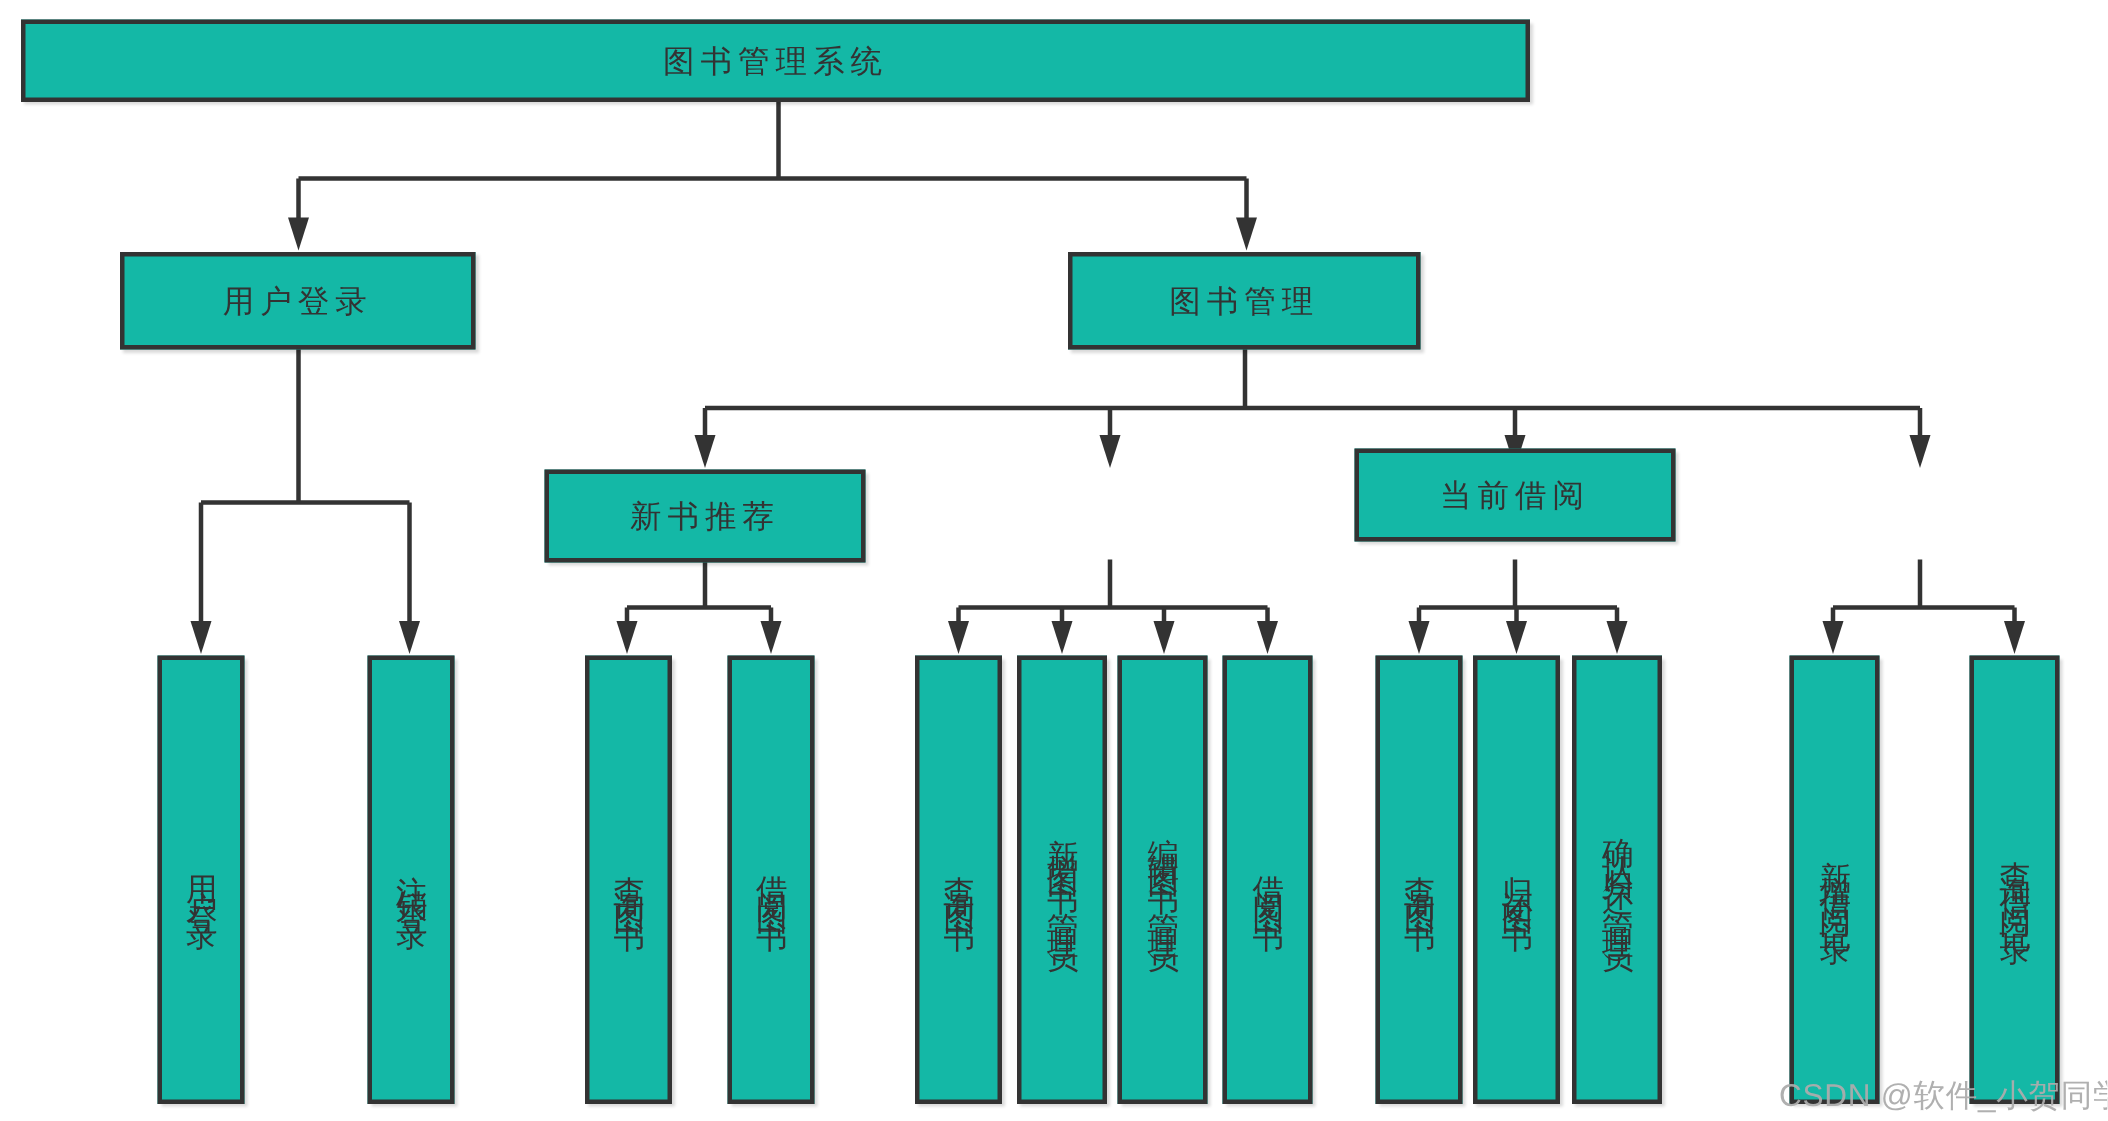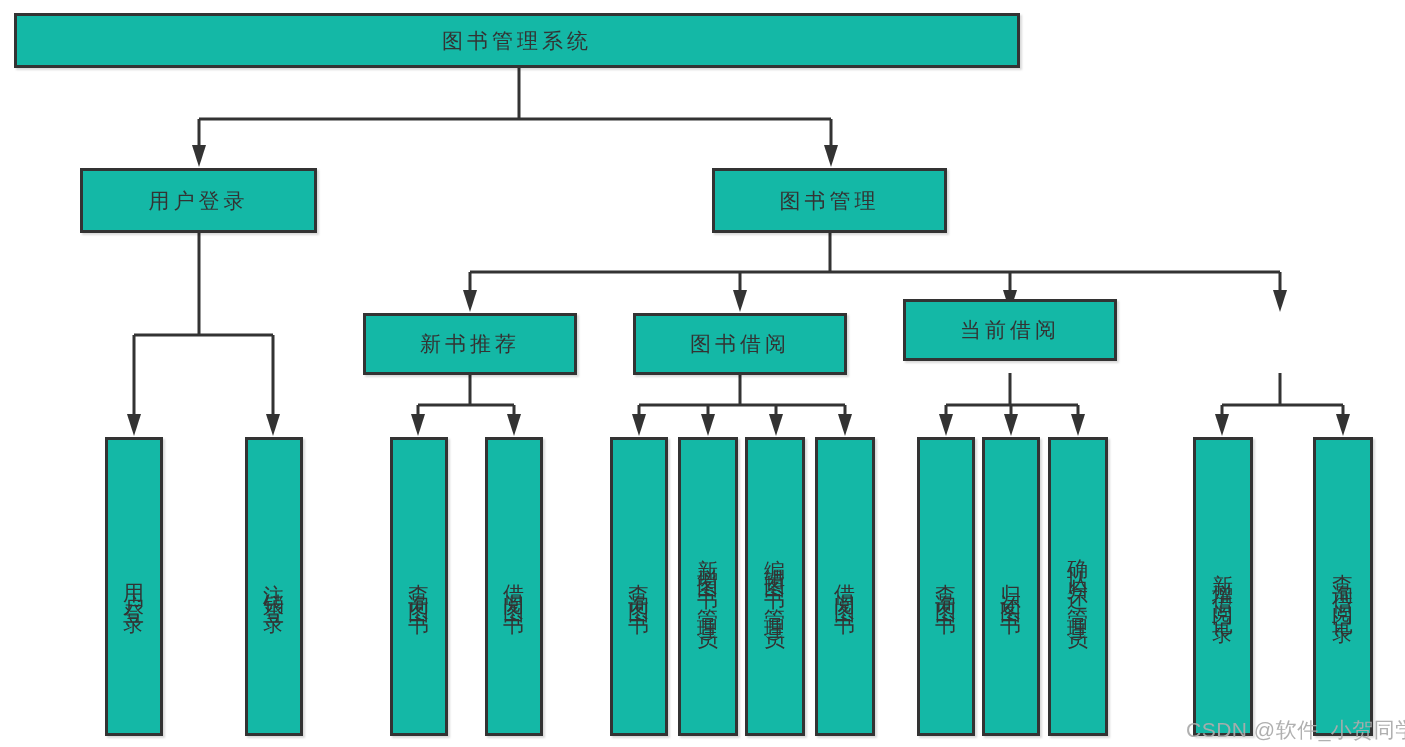--- a/index.html
+++ b/index.html
@@ -70,21 +70,20 @@
       <polygon points="1336,414 1350,414 1343,436"></polygon>
     </g>
   </svg>
 
   <div class="box hbox" style="left:14px; top:13px; width:1006px; height:55px;">图书管理系统</div>
 
   <div class="box hbox" style="left:80px; top:168px; width:237px; height:65px;">用户登录</div>
   <div class="box hbox" style="left:712px; top:168px; width:235px; height:65px;text-align:right;">图书管理</div>
 
   <div class="box hbox" style="left:363px; top:313px; width:214px; height:62px;">新书推荐</div>
-  <div class="box hbox" style="left:633px; top:313px; width:214px; height:62px;">图书借阅</div>
   <div class="box hbox" style="left:903px; top:299px; width:214px; height:62px;">当前借阅</div>
 
   <div class="box vbox" style="left:105px; top:437px; width:58px; height:299px;">
     <span class="vtext">用户登录</span>
   </div>
   <div class="box vbox" style="left:245px; top:437px; width:58px; height:299px;">
     <span class="vtext">注销登录</span>
   </div>
 
   <div class="box vbox" style="left:390px; top:437px; width:58px; height:299px;">

